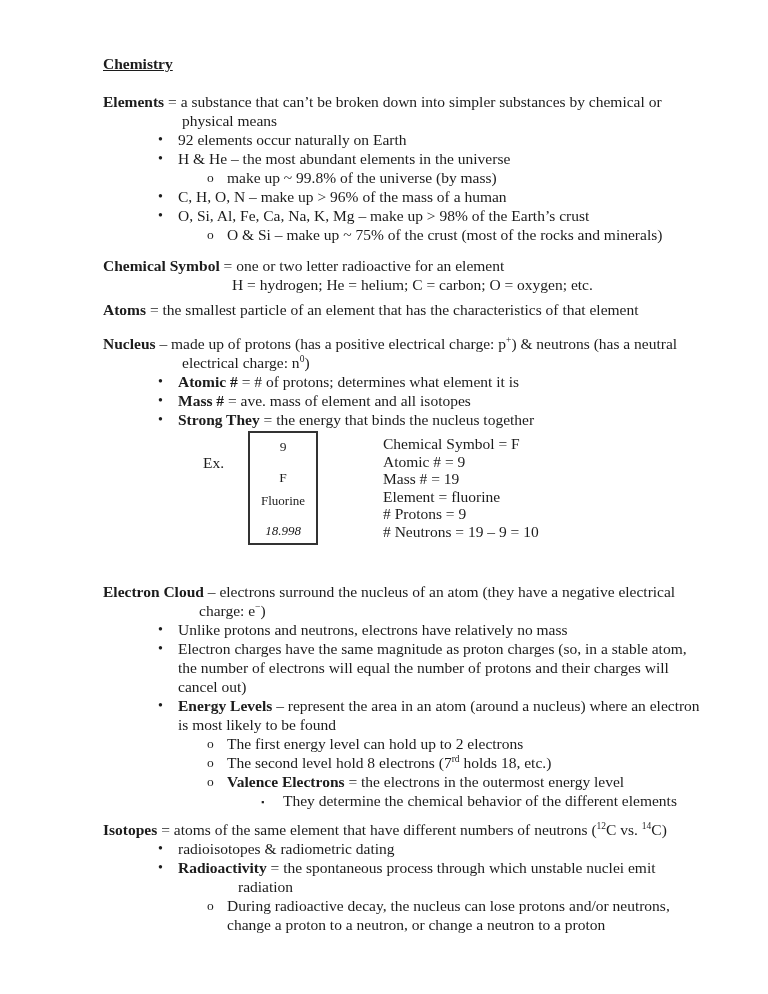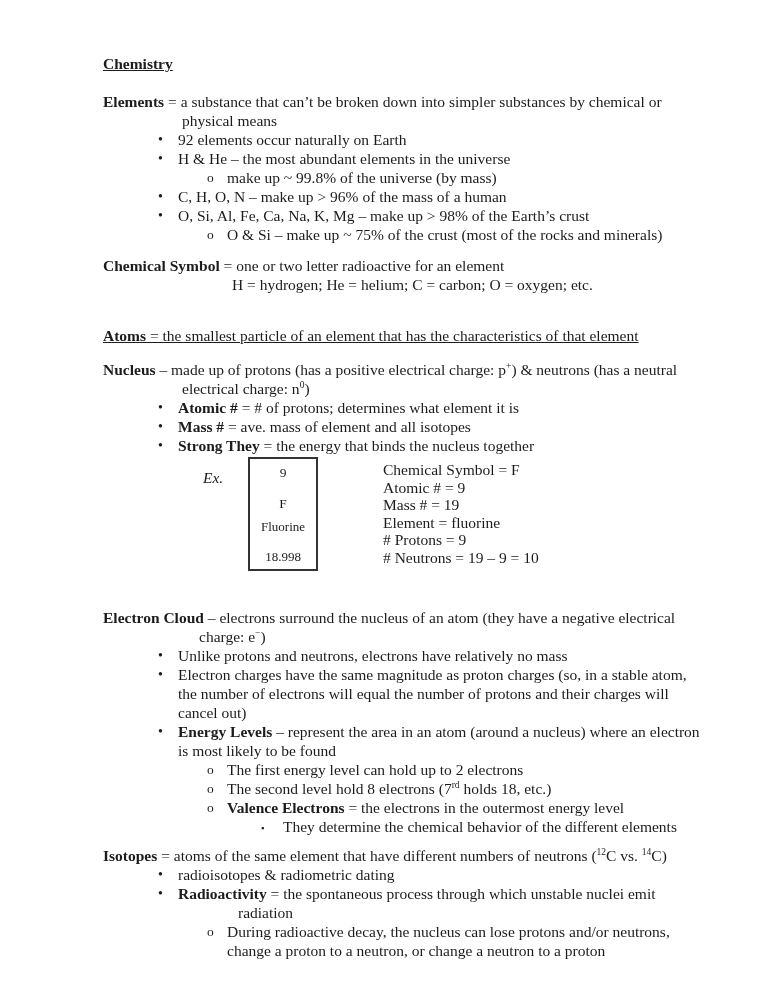--- a/index.html
+++ b/index.html
@@ -29,39 +29,39 @@
   .hang-d { padding-left:135px; }
 
   .mk  { position:absolute; }
   .mk1 { left:55px; font-size:14px; }
   .mk2 { left:104px; font-size:13.5px; }
   .mk3 { left:158px; font-size:9px; top:2px; }
 
   
   .blk-elements { margin-top:19px; }
   .blk-chemical { margin-top:12px; }
-  .blk-atoms    { margin-top:32px;text-decoration:underline; }
+  .blk-atoms    { margin-top:6px; }
   .blk-nucleus  { margin-top:15px; }
   .blk-example  { margin-top:2px; position:relative; height:118px; }
   .blk-ecloud   { margin-top:33px; }
   .blk-isotopes { margin-top:10px; }
 
   
-  .ex-label { position:absolute; left:100px; top:11px; line-height:19px;font-style:italic; }
+  .ex-label { position:absolute; left:100px; top:22px; line-height:19px; }
   .el-box {
     position:absolute; left:145px; top:0;
     width:66px; height:110px;
     border:2px solid #333333;
     display:flex; flex-direction:column; align-items:center;
     text-align:center; font-size:13.5px; line-height:15px;
   }
   .el-num  { margin-top:6px; }
   .el-sym  { margin-top:16px; }
   .el-name { margin-top:8px; font-size:13px; }
-  .el-mass { margin-top:auto; margin-bottom:5px; font-size:13px; }
+  .el-mass { margin-top:auto; margin-bottom:5px; font-size:13px;font-style:italic; }
   .ex-facts { position:absolute; left:280px; top:4px; }
   .ex-facts .fline { line-height:17.6px; white-space:nowrap; }
 </style>
 </head>
 <body>
 
 <div class="page">
 
   <div class="line">
     <span class="title-text">Chemistry</span>

